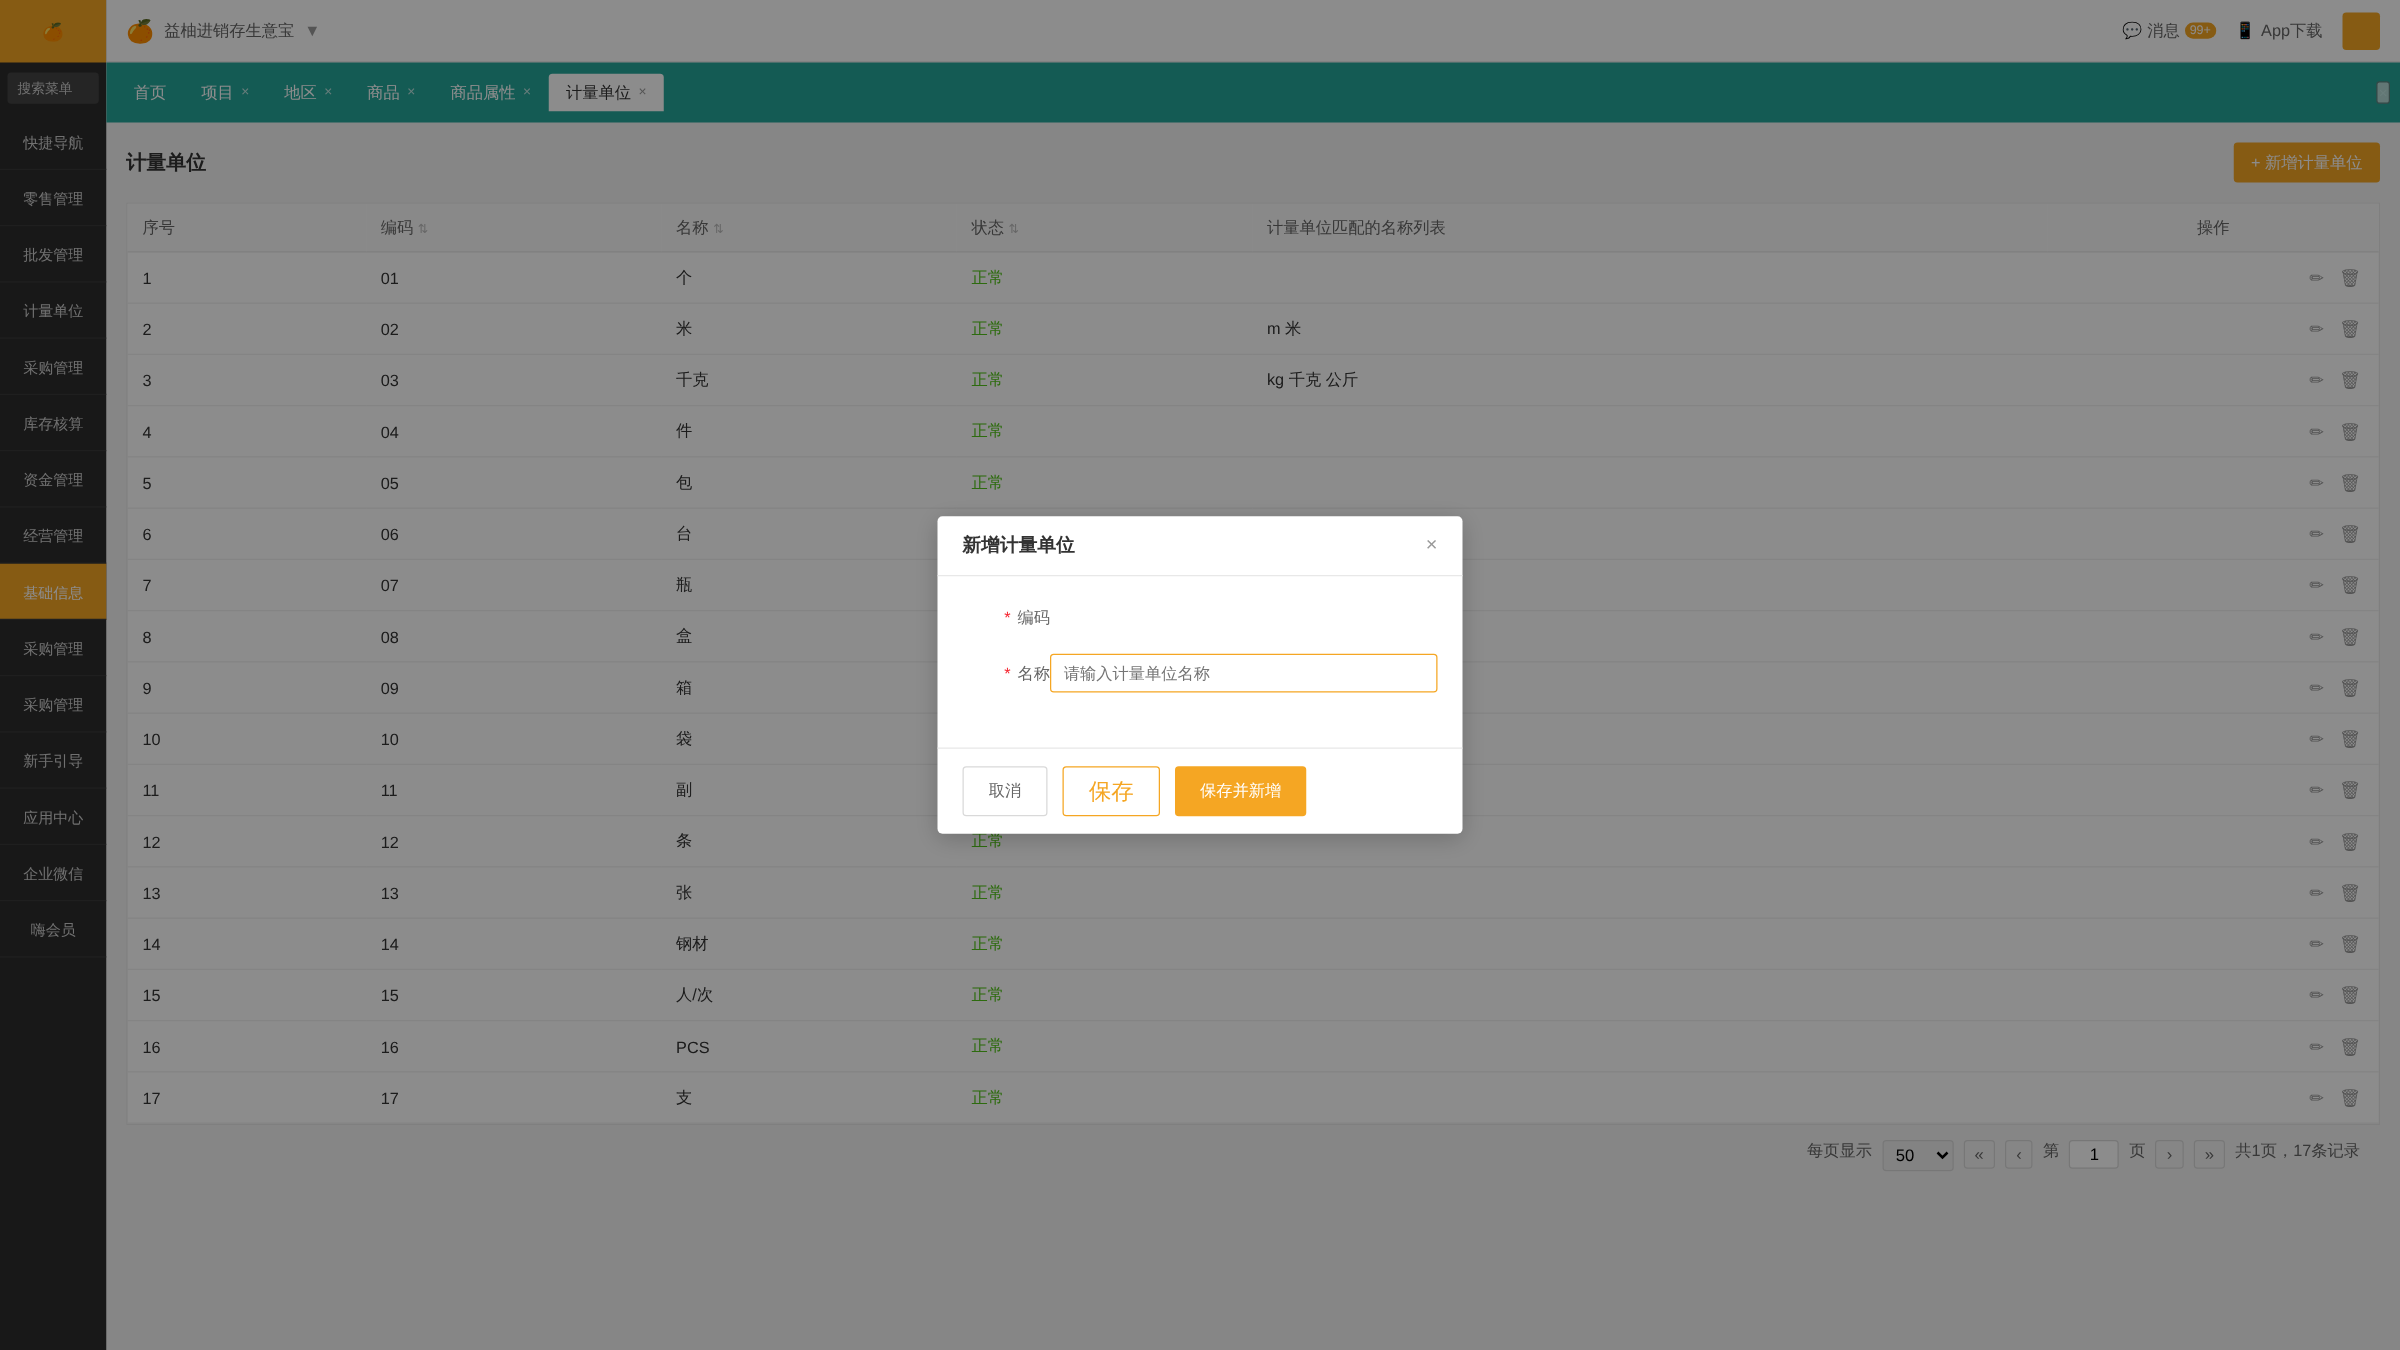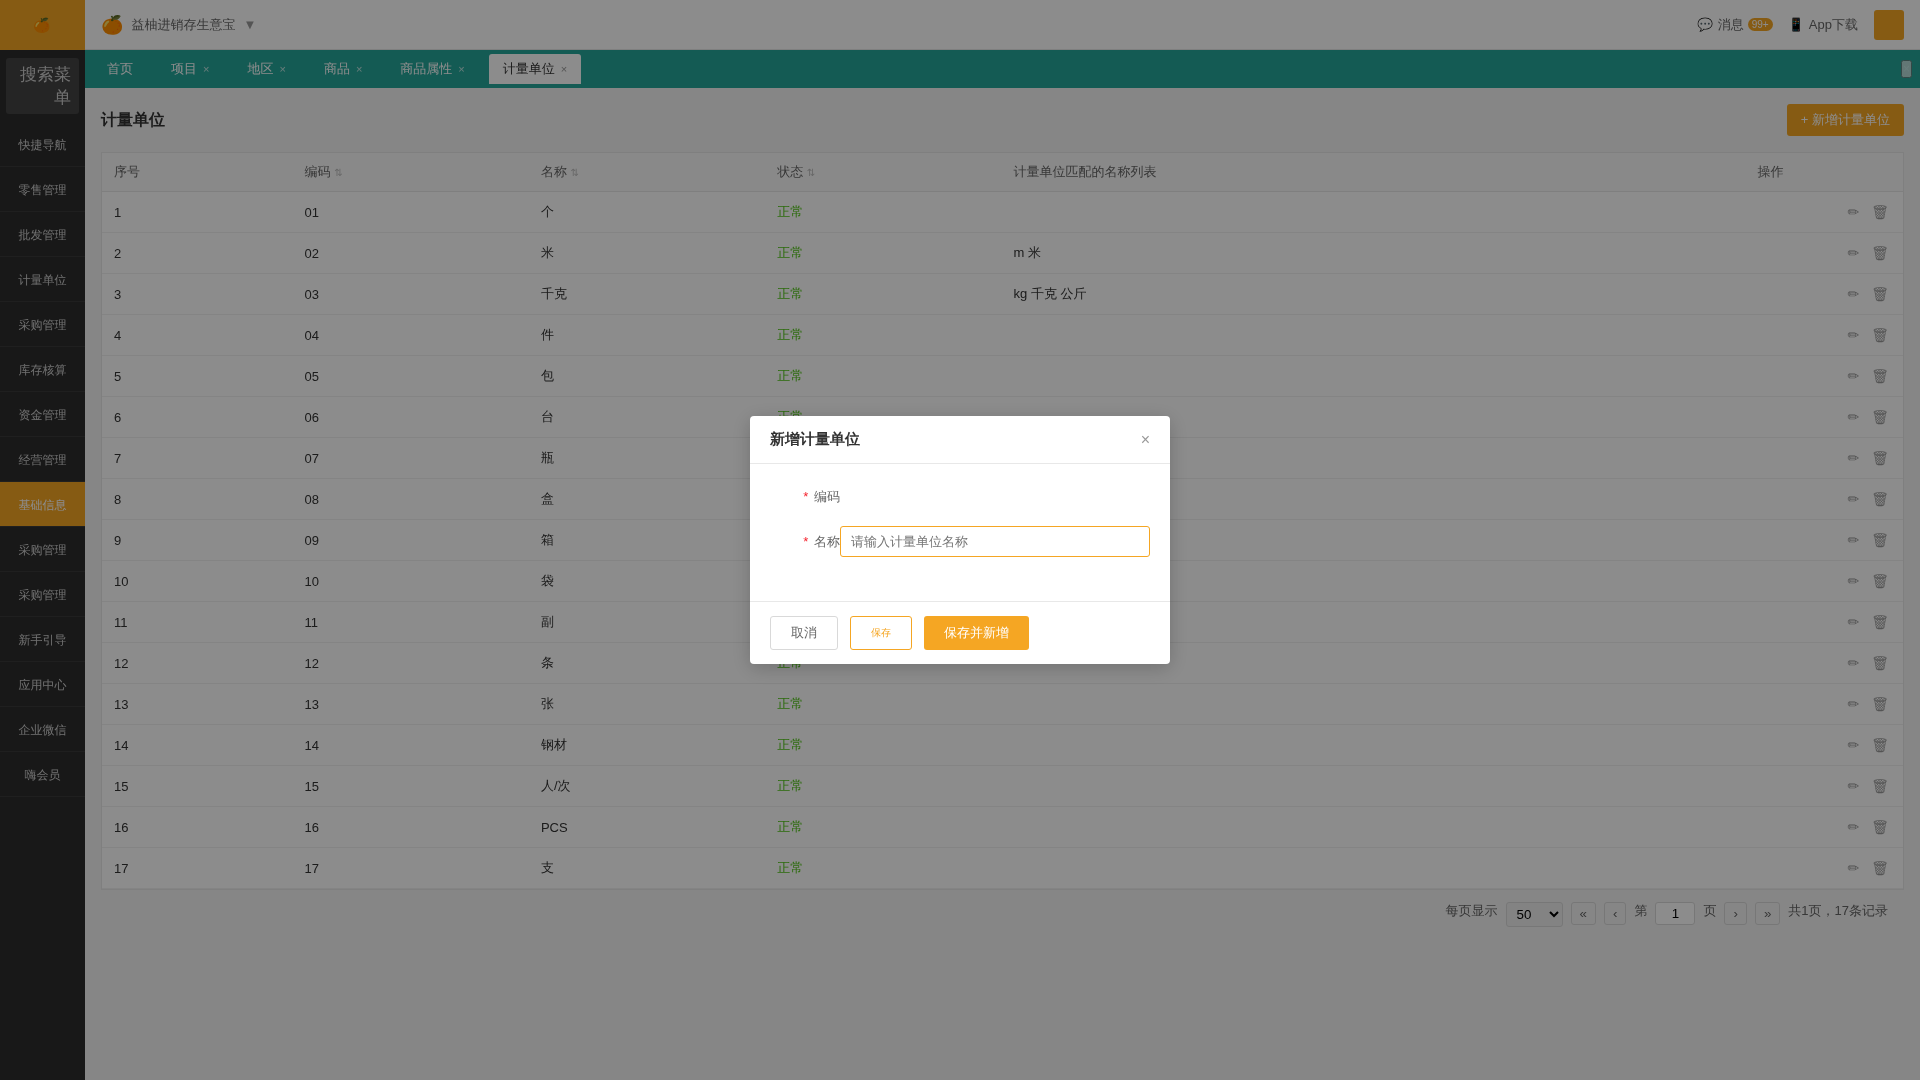--- a/index.html
+++ b/index.html
@@ -2,39 +2,39 @@
 <html><head>
   <meta charset="utf-8">
   <style>
     * { box-sizing: border-box; margin: 0; padding: 0; }
     body { font-family: 'Microsoft YaHei', Arial, sans-serif; font-size: 13px; background: #f5f5f5; color: #333; height: 1080px; width: 1920px; overflow: hidden; display: flex; }
 
     
     .sidebar { width: 85px; background: #2d2d2d; display: flex; flex-direction: column; height: 1080px; flex-shrink: 0; }
     .sidebar-logo { height: 50px; background: #f5a623; display: flex; align-items: center; justify-content: center; color: white; font-size: 14px; font-weight: bold; padding: 0 8px; }
     .sidebar-search { padding: 8px 6px; }
-    .sidebar-search-btn { width: 100%; background: #444; border: none; color: #ccc; padding: 5px 8px; border-radius: 3px; cursor: pointer; font-size: 17px; text-align: right; }
+    .sidebar-search-btn { width: 100%; background: #444; border: none; color: #ccc; padding: 5px 8px; border-radius: 3px; cursor: pointer; font-size: 11px; text-align: left; }
     .sidebar-nav-item { padding: 12px 6px; text-align: center; color: #ccc; cursor: pointer; font-size: 12px; border-bottom: 1px solid #3a3a3a; }
     .sidebar-nav-item.active { background: #f5a623; color: white; }
     .sidebar-nav-item .nav-label { display: block; margin-top: 3px; }
 
     
     .main { flex: 1; display: flex; flex-direction: column; height: 1080px; overflow: hidden; }
 
     
     .topbar { height: 50px; background: white; display: flex; align-items: center; justify-content: space-between; padding: 0 16px; border-bottom: 1px solid #e8e8e8; flex-shrink: 0; }
     .topbar-left { display: flex; align-items: center; gap: 8px; }
     .topbar-right { display: flex; align-items: center; gap: 16px; }
     .topbar-msg { display: flex; align-items: center; gap: 4px; color: #666; font-size: 13px; cursor: pointer; }
     .topbar-badge { background: #f5a623; color: white; font-size: 10px; padding: 1px 4px; border-radius: 8px; }
     .topbar-app { display: flex; align-items: center; gap: 4px; color: #666; font-size: 13px; cursor: pointer; }
     .topbar-avatar { width: 30px; height: 30px; background: #f5a623; border-radius: 3px; cursor: pointer; }
 
     
-    .tabbar { height: 38px; background: #26a69a; display: flex; align-items: center; padding: 0 8px; gap: 10px; flex-shrink: 0; }
+    .tabbar { height: 48px; background: #26a69a; display: flex; align-items: center; padding: 0 8px; gap: 0; flex-shrink: 0; }
     .tab { padding: 6px 14px; color: white; cursor: pointer; font-size: 13px; border-radius: 3px 3px 0 0; display: flex; align-items: center; gap: 6px; }
     .tab.active { background: white; color: #333; }
     .tab .tab-close { color: rgba(255,255,255,0.7); font-size: 11px; }
     .tab.active .tab-close { color: #999; }
     .tab-close-main { margin-left: 8px; cursor: pointer; color: white; opacity: 0.7; font-size: 12px; }
 
     
     .content { flex: 1; padding: 16px; overflow: auto; position: relative; }
 
     
@@ -64,21 +64,21 @@
     .modal-title { font-size: 15px; font-weight: bold; color: #333; }
     .modal-close { background: none; border: none; cursor: pointer; color: #999; font-size: 16px; }
     .modal-body { padding: 24px 20px; }
     .form-row { display: flex; align-items: center; margin-bottom: 20px; }
     .form-label { width: 70px; text-align: right; color: #666; font-size: 13px; }
     .form-label .required { color: #f5222d; margin-right: 2px; }
     .form-input { flex: 1; border: 1px solid #d9d9d9; border-radius: 3px; padding: 7px 10px; font-size: 13px; outline: none; }
     .form-input.active-input { border-color: #f5a623; }
     .modal-footer { padding: 14px 20px; border-top: 1px solid #e8e8e8; display: flex; gap: 12px; }
     .btn-cancel { background: white; border: 1px solid #d9d9d9; padding: 7px 20px; border-radius: 3px; cursor: pointer; color: #666; font-size: 13px; }
-    .btn-save { background: white; border: 1px solid #f5a623; color: #f5a623; padding: 7px 20px; border-radius: 3px; cursor: pointer; font-size: 10px; }
+    .btn-save { background: white; border: 1px solid #f5a623; color: #f5a623; padding: 7px 20px; border-radius: 3px; cursor: pointer; font-size: 18px; }
     .btn-save-new { background: #f5a623; border: none; color: white; padding: 7px 20px; border-radius: 3px; cursor: pointer; font-size: 13px; }
 
     .sort-icon { font-size: 10px; color: #bbb; }
   </style>
 </head>
 <body>
 
 <div class="sidebar">
   <div class="sidebar-logo">
     <span>🍊</span>

